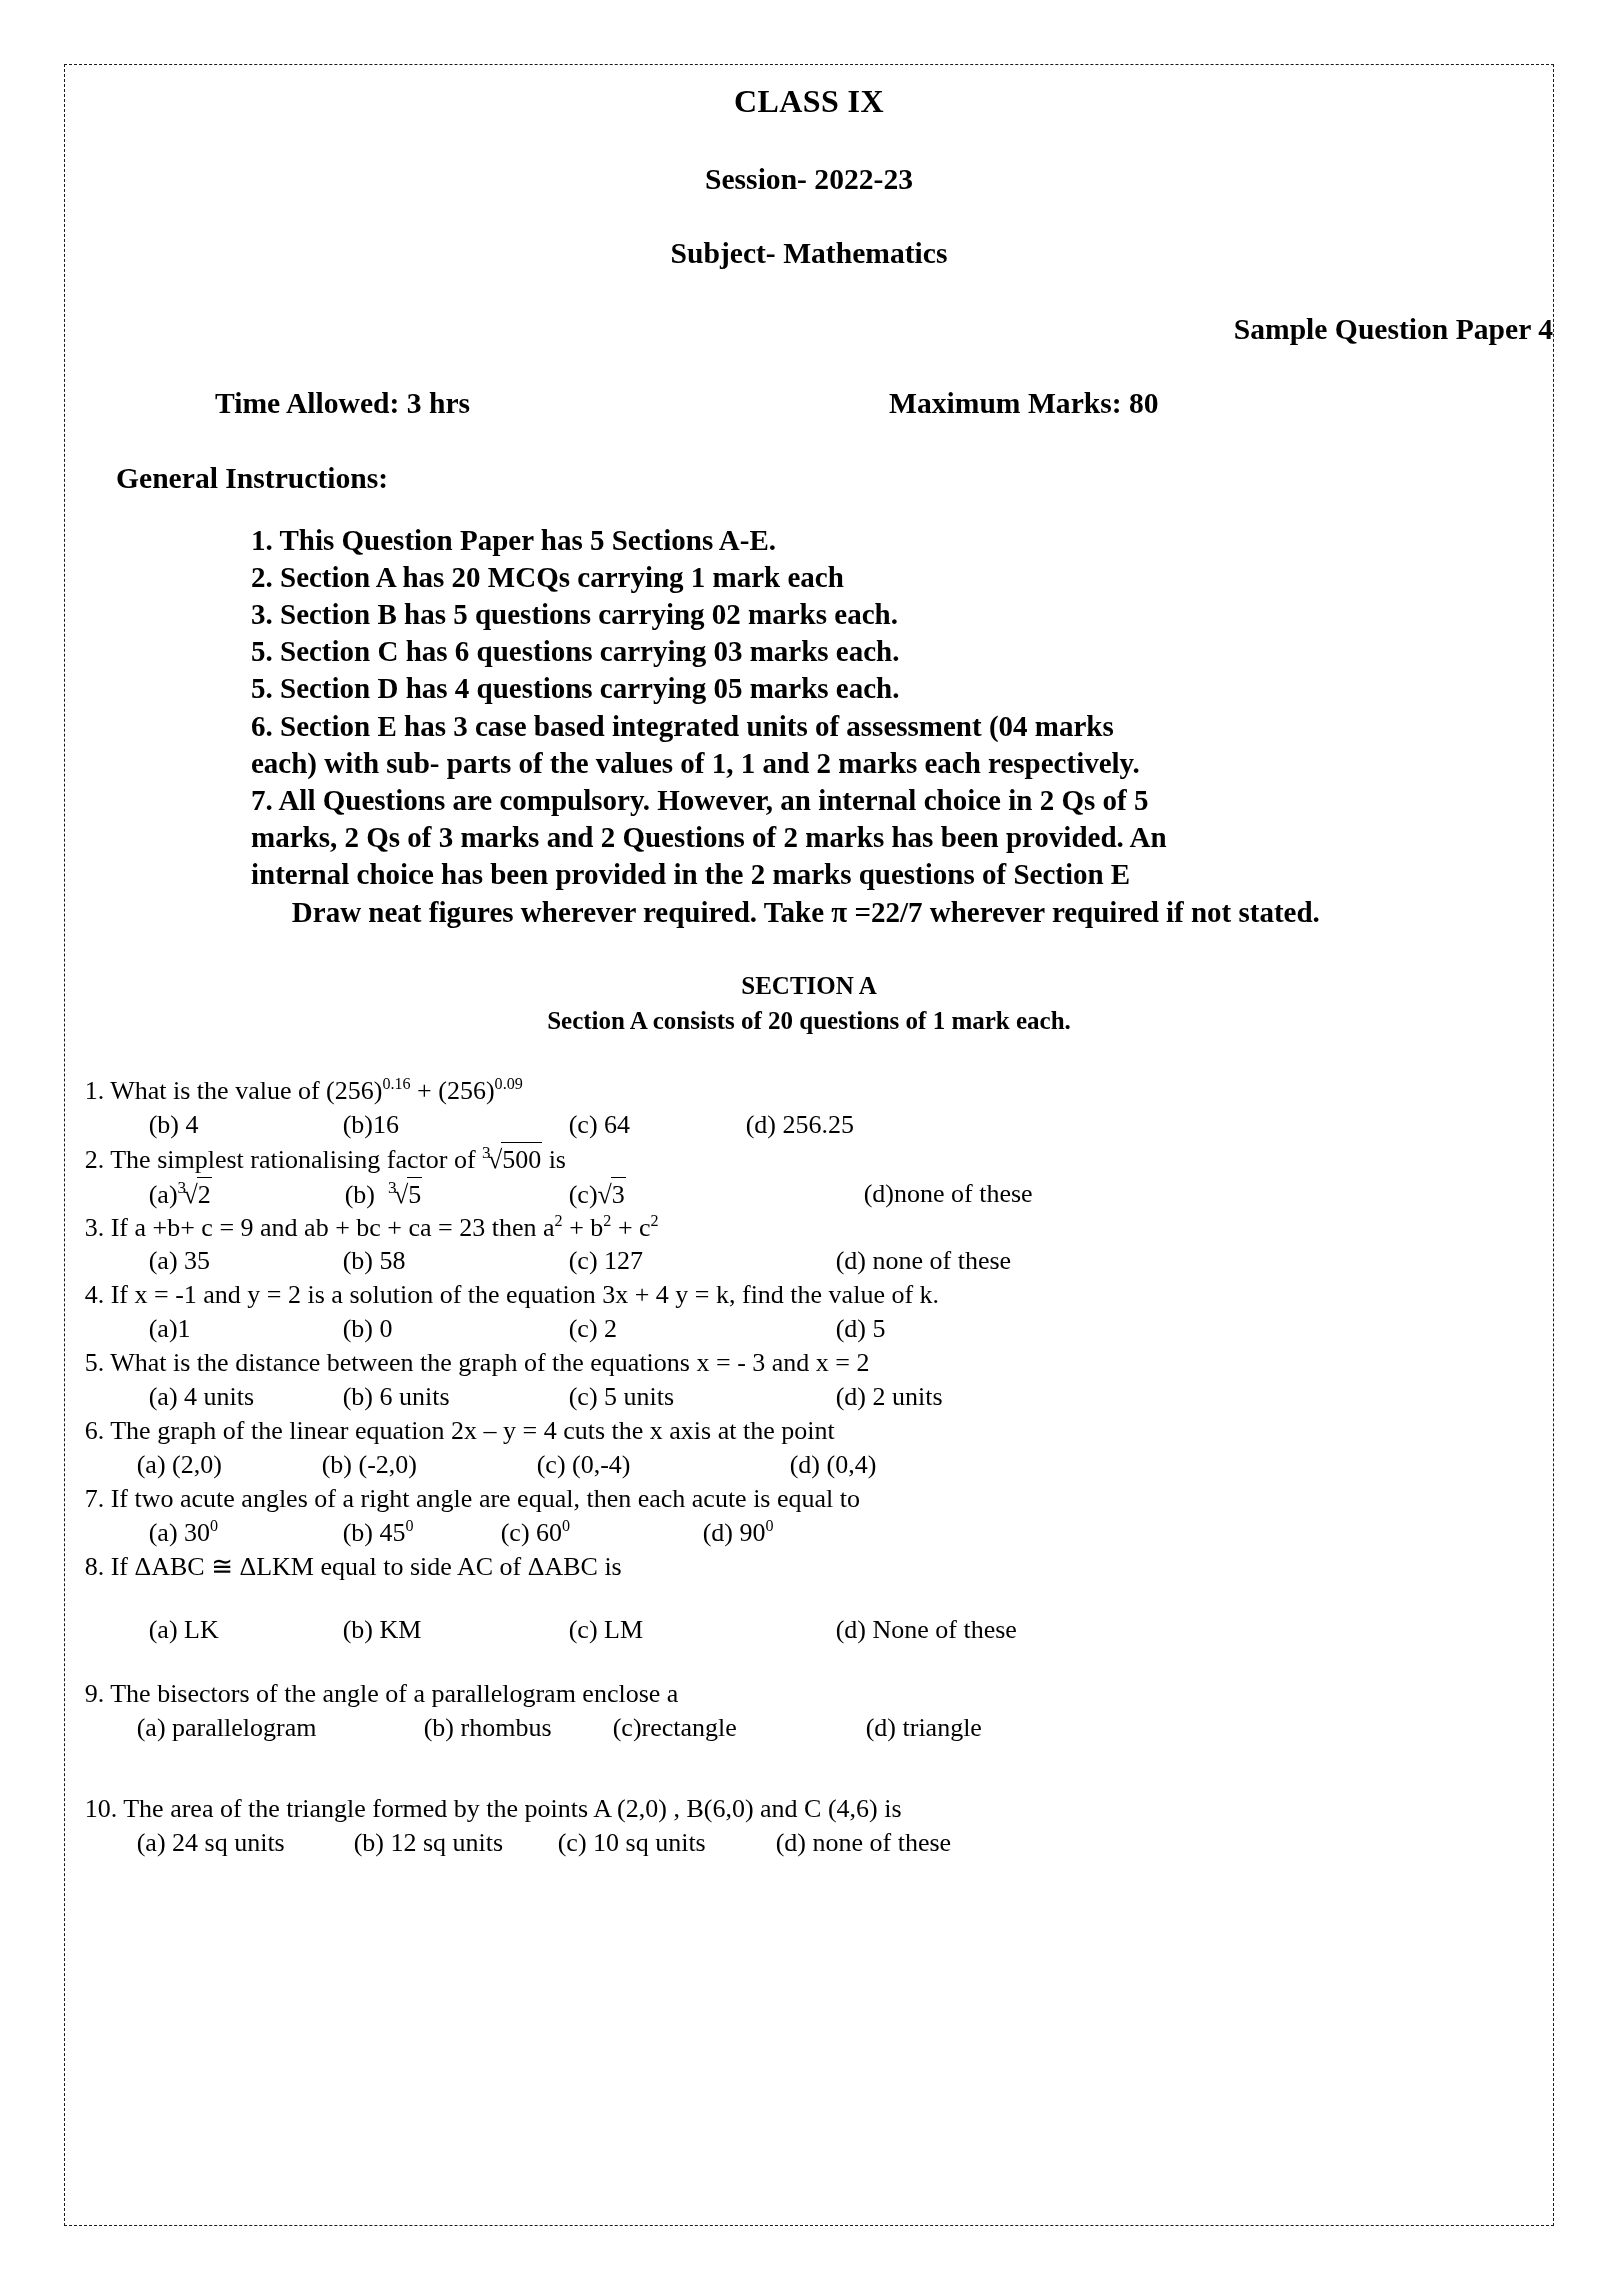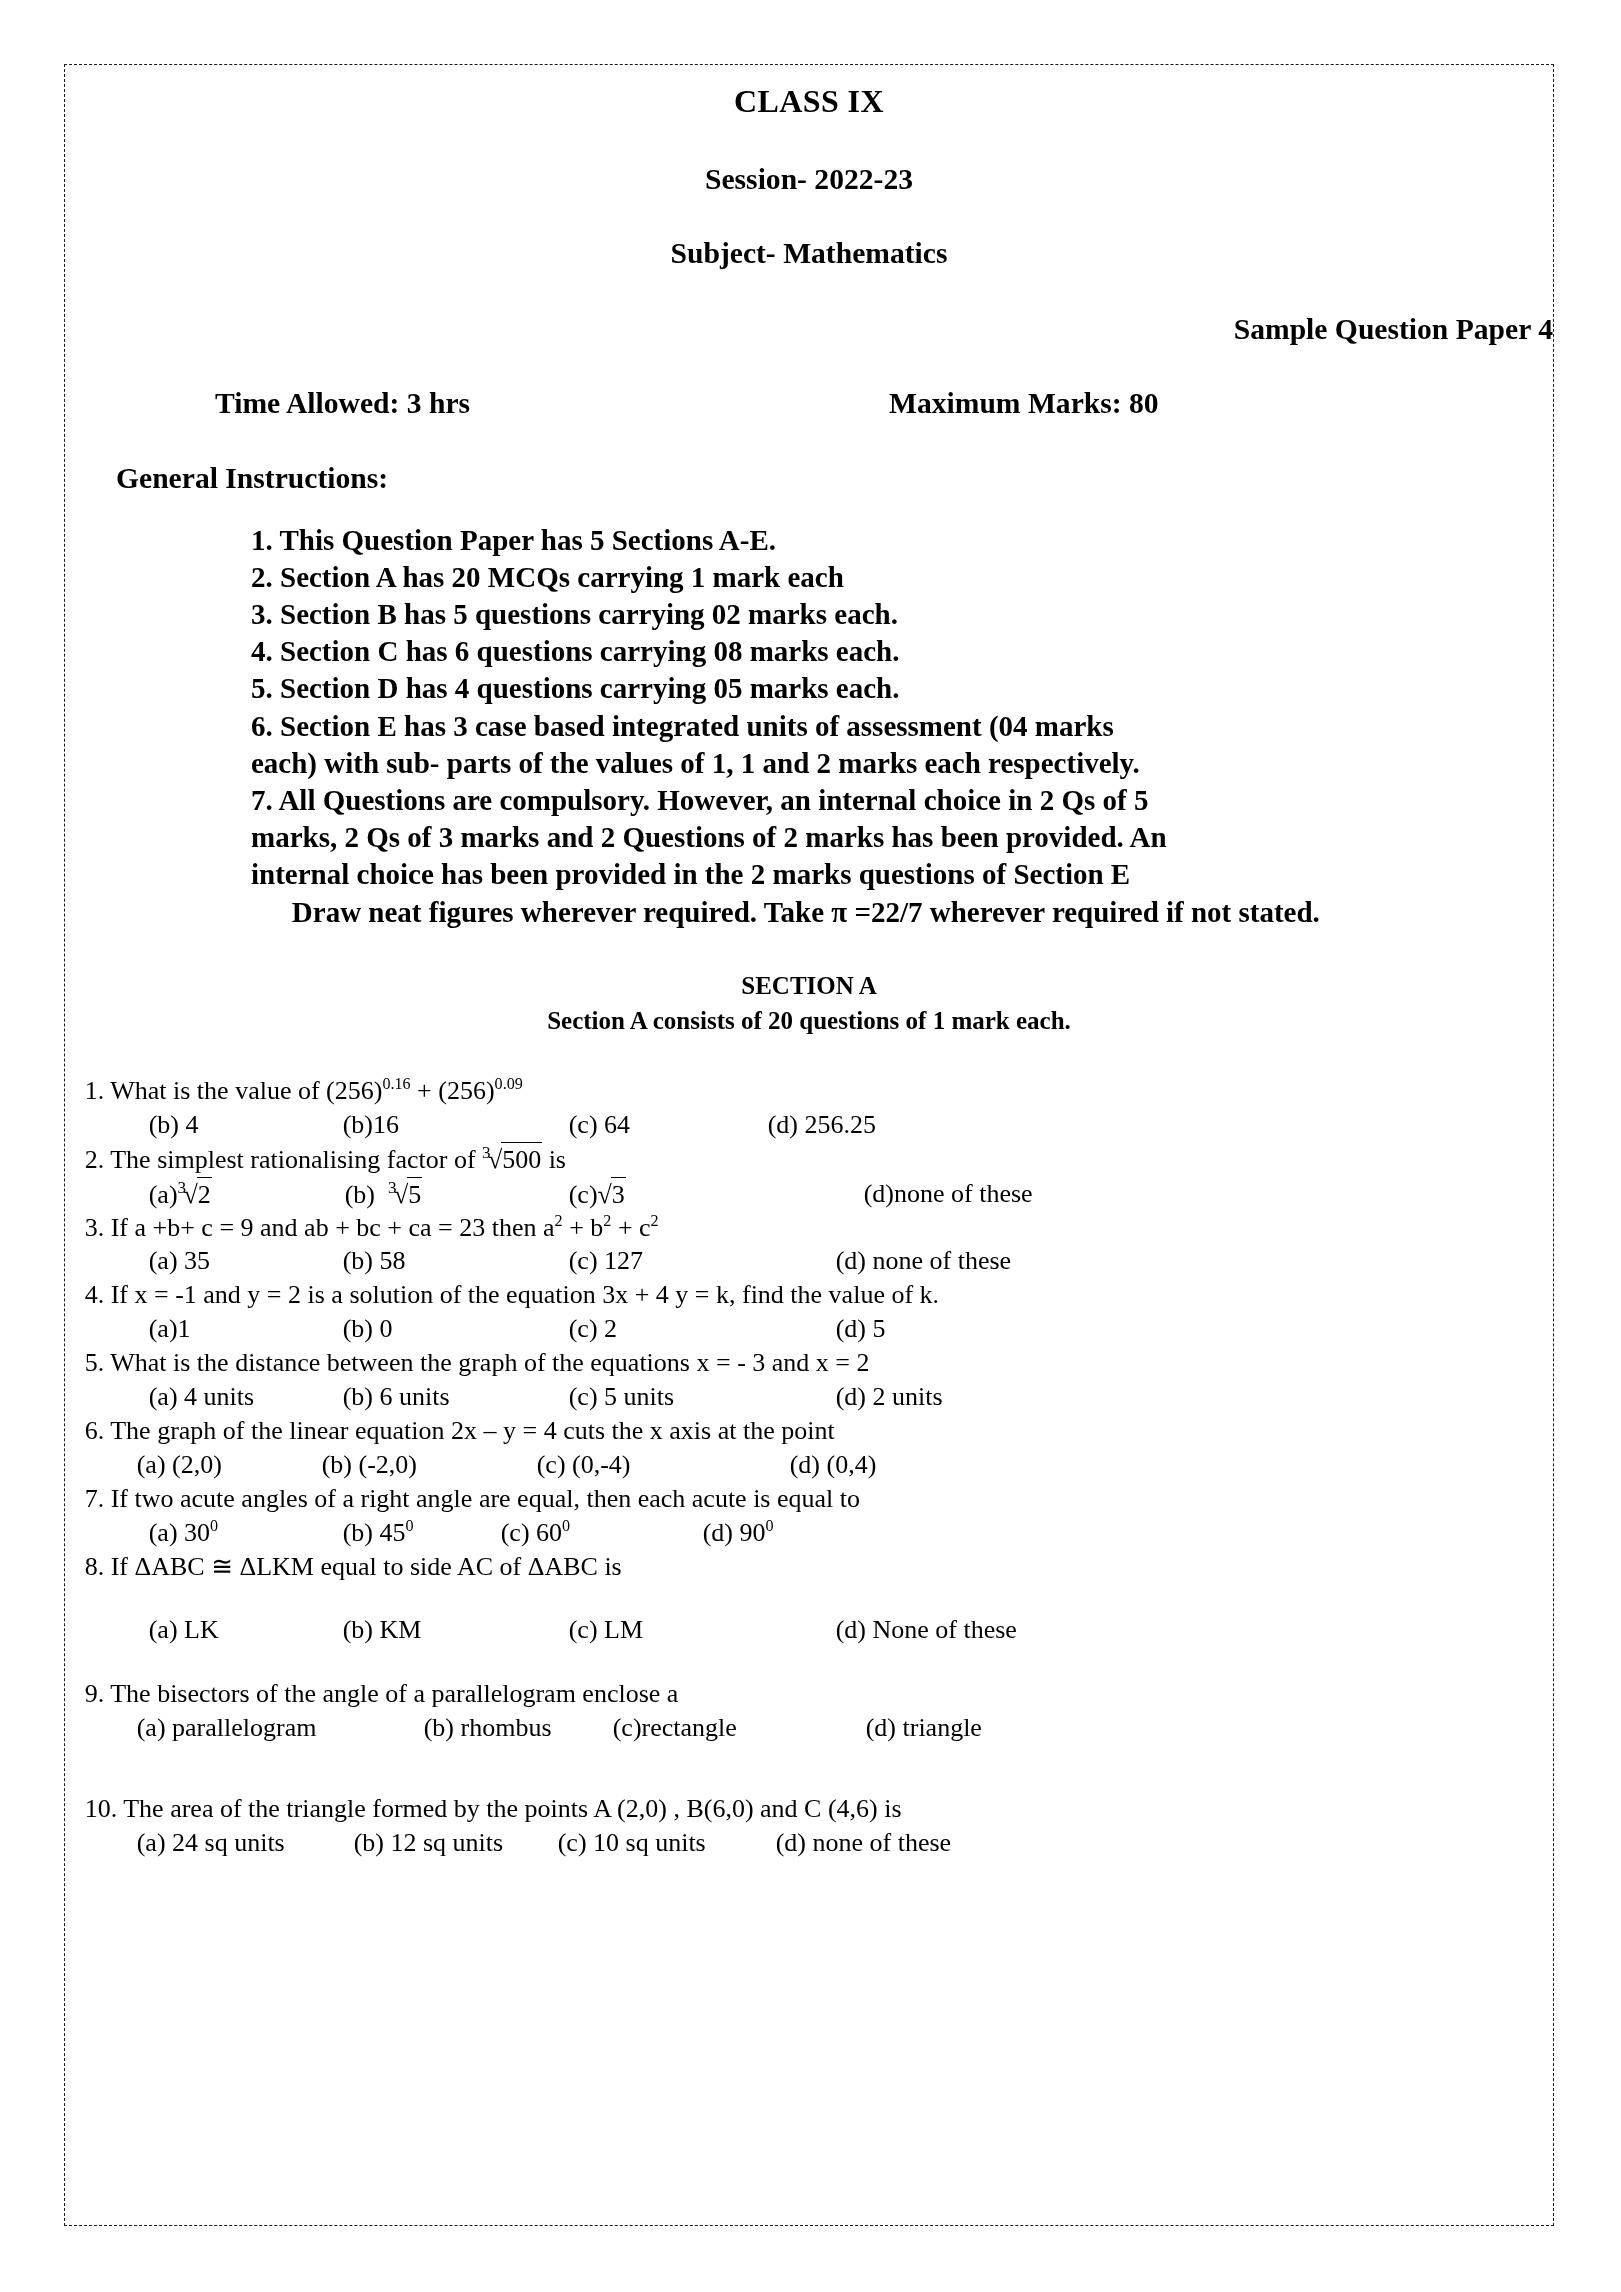--- a/index.html
+++ b/index.html
@@ -130,40 +130,40 @@
     <span class="t-left">Time Allowed: 3 hrs</span>
     <span class="t-right">Maximum Marks: 80</span>
   </div>
 
   <div class="gen-instr">General Instructions:</div>
 
   <div class="instr-list">
     <p class="ins">1. This Question Paper has 5 Sections A-E.</p>
     <p class="ins">2. Section A has 20 MCQs carrying 1 mark each</p>
     <p class="ins">3. Section B has 5 questions carrying 02 marks each.</p>
-    <p class="ins">4. Section C has 6 questions carrying 08 marks each.</p>
+    <p class="ins">5. Section C has 6 questions carrying 03 marks each.</p>
     <p class="ins">5. Section D has 4 questions carrying 05 marks each.</p>
     <p class="ins">6. Section E has 3 case based integrated units of assessment (04 marks each) with sub- parts of the values of 1, 1 and 2 marks each respectively.</p>
     <p class="ins">7. All Questions are compulsory. However, an internal choice in 2 Qs of 5 marks, 2 Qs of 3 marks and 2 Questions of 2 marks has been provided. An internal choice has been provided in the 2 marks questions of Section E</p>
   </div>
 
   <div class="draw-note">Draw neat figures wherever required. Take π =22/7 wherever required if not stated.</div>
 
   <div class="section-title">SECTION A</div>
   <div class="section-sub">Section A consists of 20 questions of 1 mark each.</div>
 
   <div class="qlist">
 
     <div class="q-block">
       <div class="q-text"><span>1. What is the value of (256)</span><sup>0.16</sup><span> + (256)</span><sup>0.09</sup></div>
       <div class="q-opts">
         <span class="opt" style="left:64px">(b) 4</span>
         <span class="opt" style="left:258px">(b)16</span>
         <span class="opt" style="left:484px">(c) 64</span>
-        <span class="opt" style="left:683px">(d) 256.25</span>
+        <span class="opt" style="left:661px">(d) 256.25</span>
       </div>
     </div>
 
     <div class="q-block">
       <div class="q-text"><span>2. The simplest  rationalising  factor of </span><span class="rad"><span class="idx">3</span>√<span class="bar">500</span></span><span> is</span></div>
       <div class="q-opts">
         <span class="opt" style="left:64px"><span>(a)</span><span class="rad"><span class="idx">3</span>√<span class="bar">2</span></span></span>
         <span class="opt" style="left:260px"><span>(b)</span>&nbsp;&nbsp;<span class="rad"><span class="idx">3</span>√<span class="bar">5</span></span></span>
         <span class="opt" style="left:484px"><span>(c)</span><span class="rad">√<span class="bar">3</span></span></span>
         <span class="opt" style="left:779px">(d)none of these</span>

